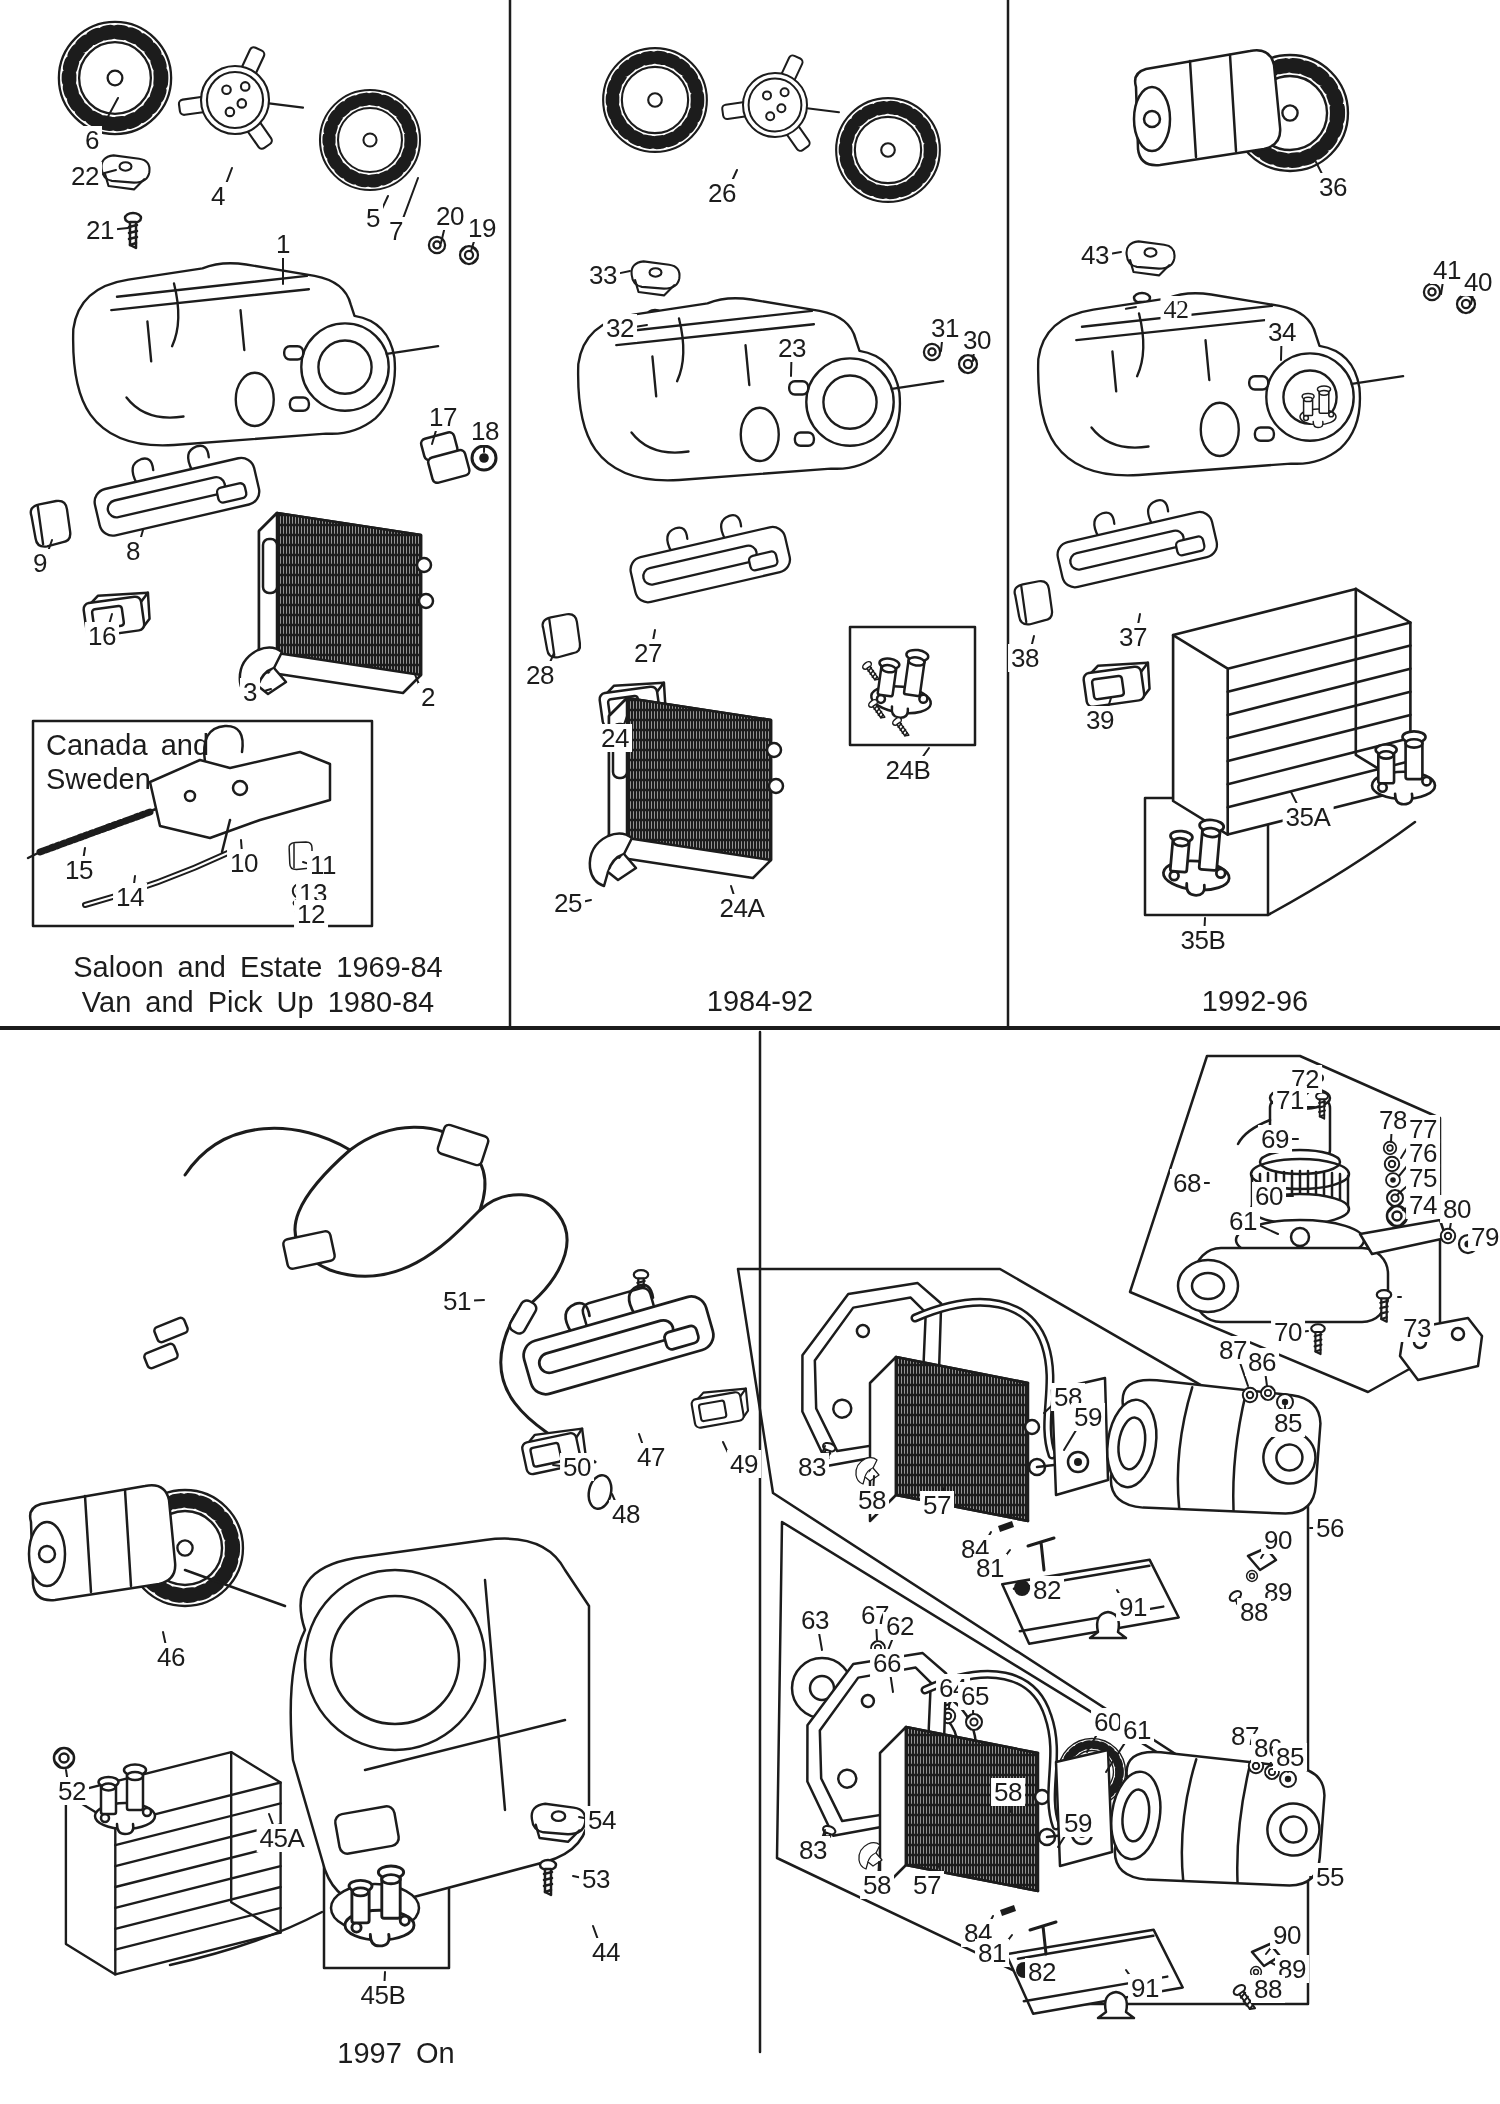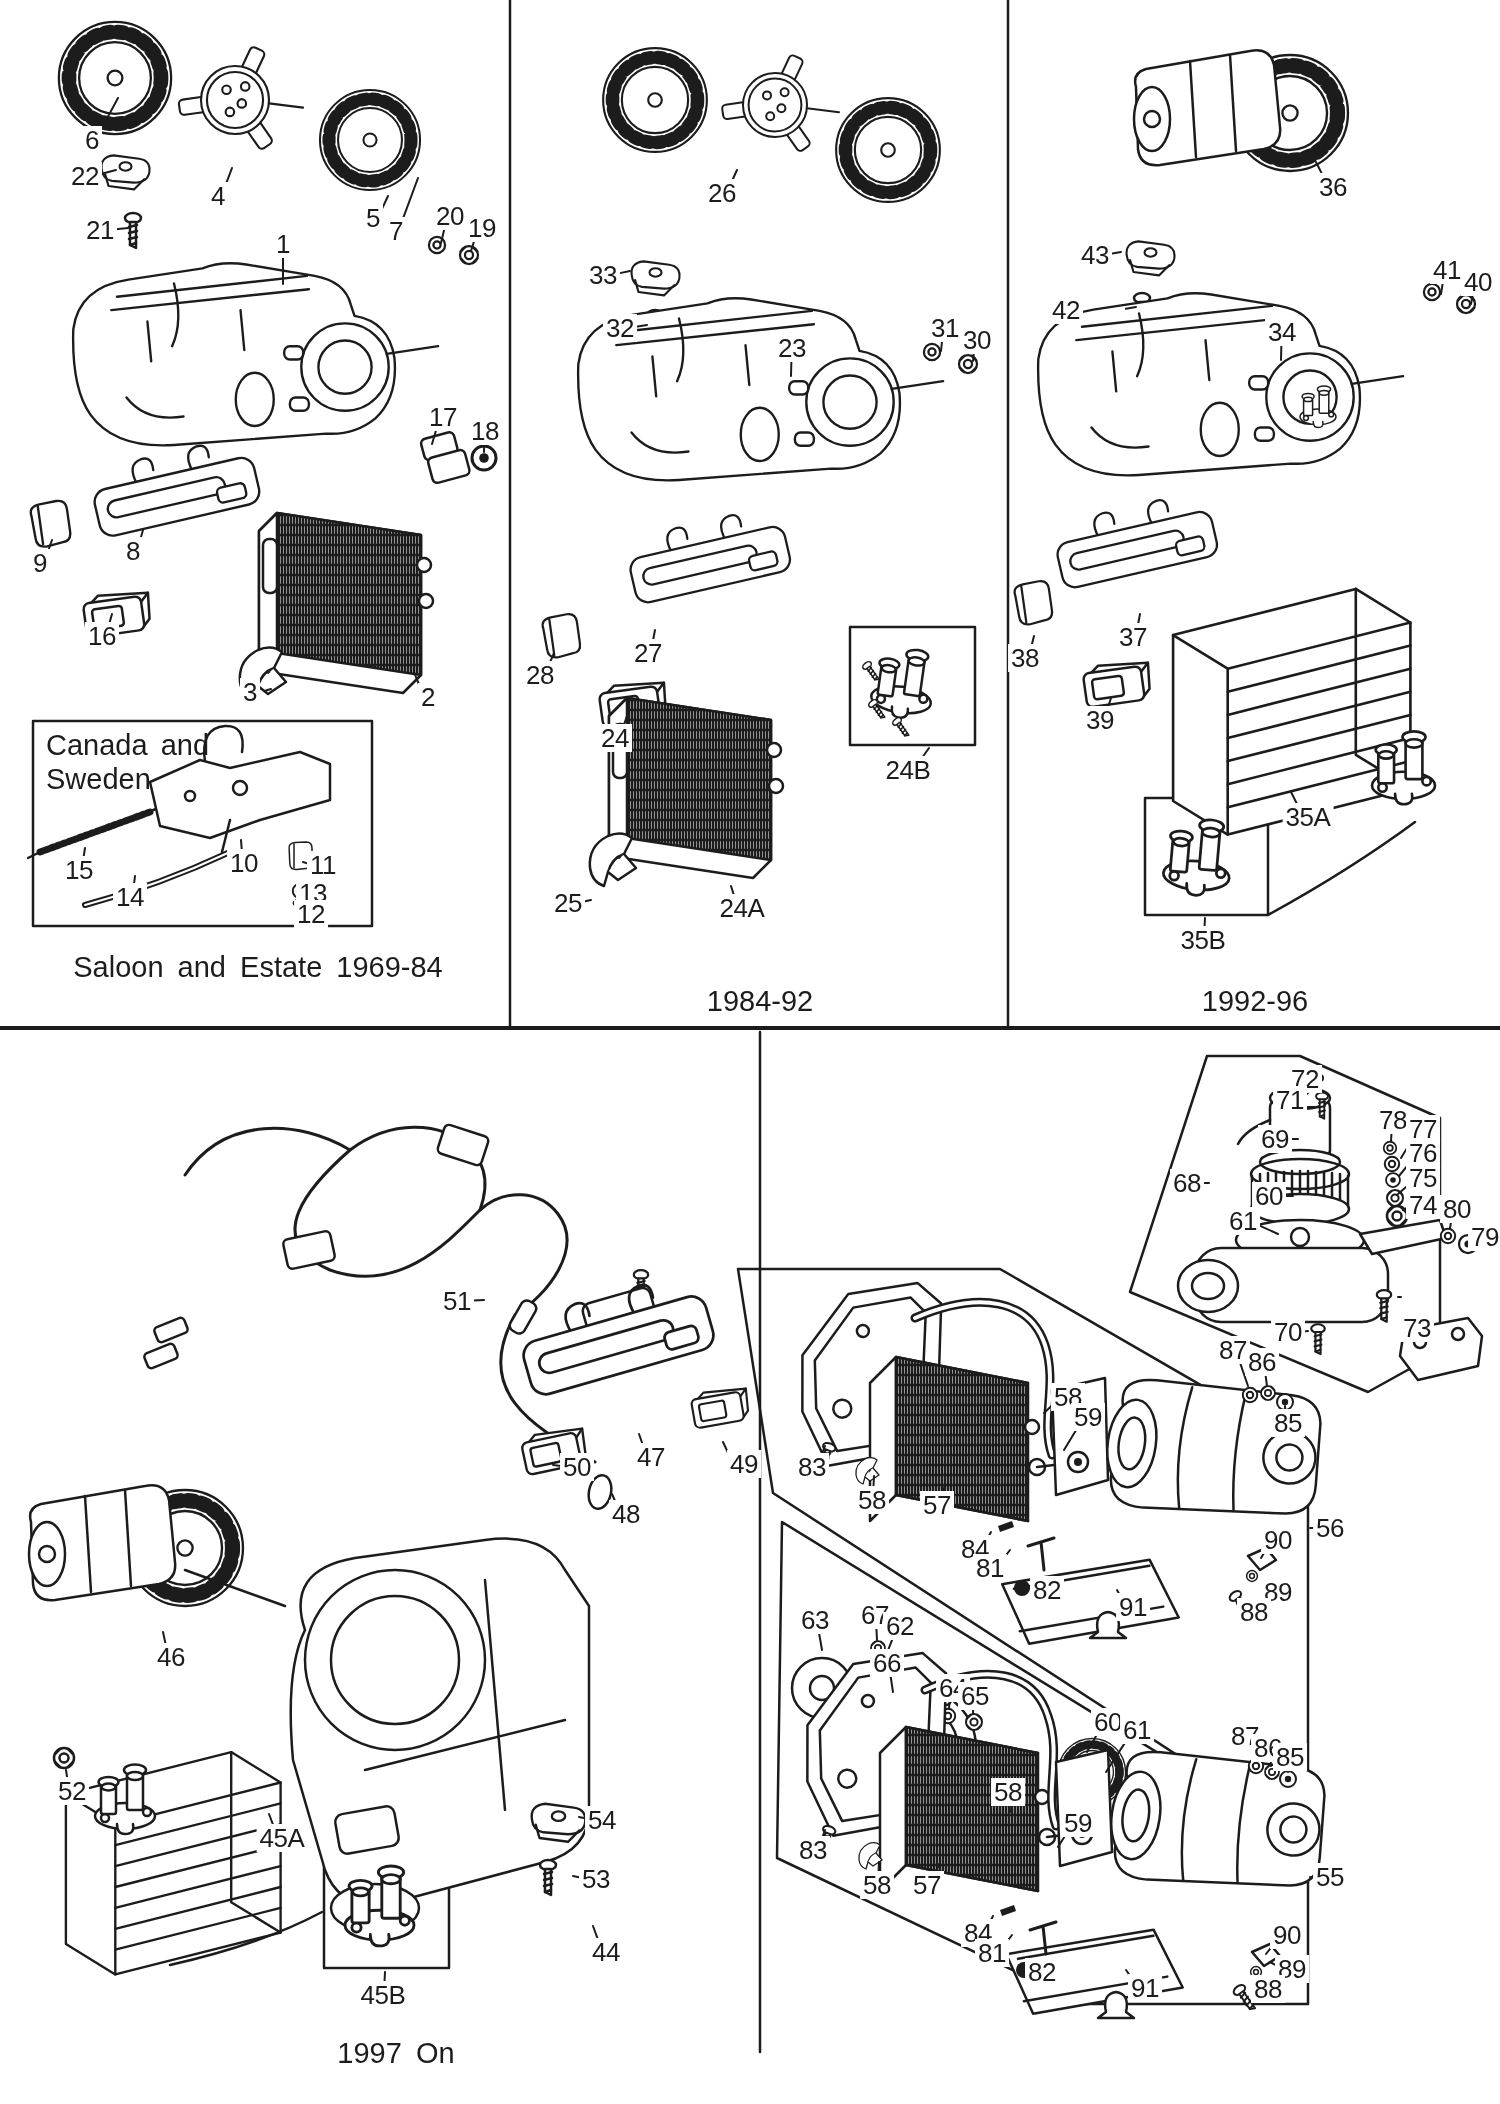--- a/index.html
+++ b/index.html
@@ -519,21 +519,21 @@
       <span class="part-label" style="left: 945px; top: 328px;">31</span>
       <span class="part-label" style="left: 977px; top: 340px;">30</span>
       <span class="part-label" style="left: 540px; top: 675px;">28</span>
       <span class="part-label" style="left: 648px; top: 653px;">27</span>
       <span class="part-label" style="left: 615px; top: 738px;">24</span>
       <span class="part-label" style="left: 908px; top: 770px;">24B</span>
       <span class="part-label" style="left: 568px; top: 903px;">25</span>
       <span class="part-label" style="left: 742px; top: 908px;">24A</span>
       <span class="part-label" style="left: 1333px; top: 187px;">36</span>
       <span class="part-label" style="left: 1095px; top: 255px;">43</span>
-      <span class="part-label" style="left: 1066px; top: 310px;">42</span>
+      <span class="part-label" style="left: 1176px; top: 310px; font-family: Liberation Serif, serif;">42</span>
       <span class="part-label" style="left: 1447px; top: 270px;">41</span>
       <span class="part-label" style="left: 1478px; top: 282px;">40</span>
       <span class="part-label" style="left: 1282px; top: 332px;">34</span>
       <span class="part-label" style="left: 1025px; top: 658px;">38</span>
       <span class="part-label" style="left: 1133px; top: 637px;">37</span>
       <span class="part-label" style="left: 1100px; top: 720px;">39</span>
       <span class="part-label" style="left: 1308px; top: 817px;">35A</span>
       <span class="part-label" style="left: 1203px; top: 940px;">35B</span>
       <span class="part-label" style="left: 457px; top: 1301px;">51</span>
       <span class="part-label" style="left: 651px; top: 1457px;">47</span>
@@ -599,20 +599,21 @@
       <span class="part-label" style="left: 1042px; top: 1972px;">82</span>
       <span class="part-label" style="left: 1145px; top: 1988px;">91</span>
       <span class="part-label" style="left: 1287px; top: 1935px;">90</span>
       <span class="part-label" style="left: 1292px; top: 1969px;">89</span>
       <span class="part-label" style="left: 1268px; top: 1989px;">88</span>
       <span class="part-label" style="left: 1330px; top: 1877px;">55</span>
     </div>
 
   <div class="caption" style="left:258px;top:950px;">
     <div>Saloon and Estate 1969-84</div>
+    <div>Van and Pick Up 1980-84</div>
   </div>
   <div class="caption" style="left:760px;top:984px;">1984-92</div>
   <div class="caption" style="left:1255px;top:984px;">1992-96</div>
   <div class="caption" style="left:396px;top:2036px;">1997 On</div>
 
   <div class="inset-title" style="left:46px;top:728px;">
     <div>Canada and</div>
     <div>Sweden</div>
   </div>
 

